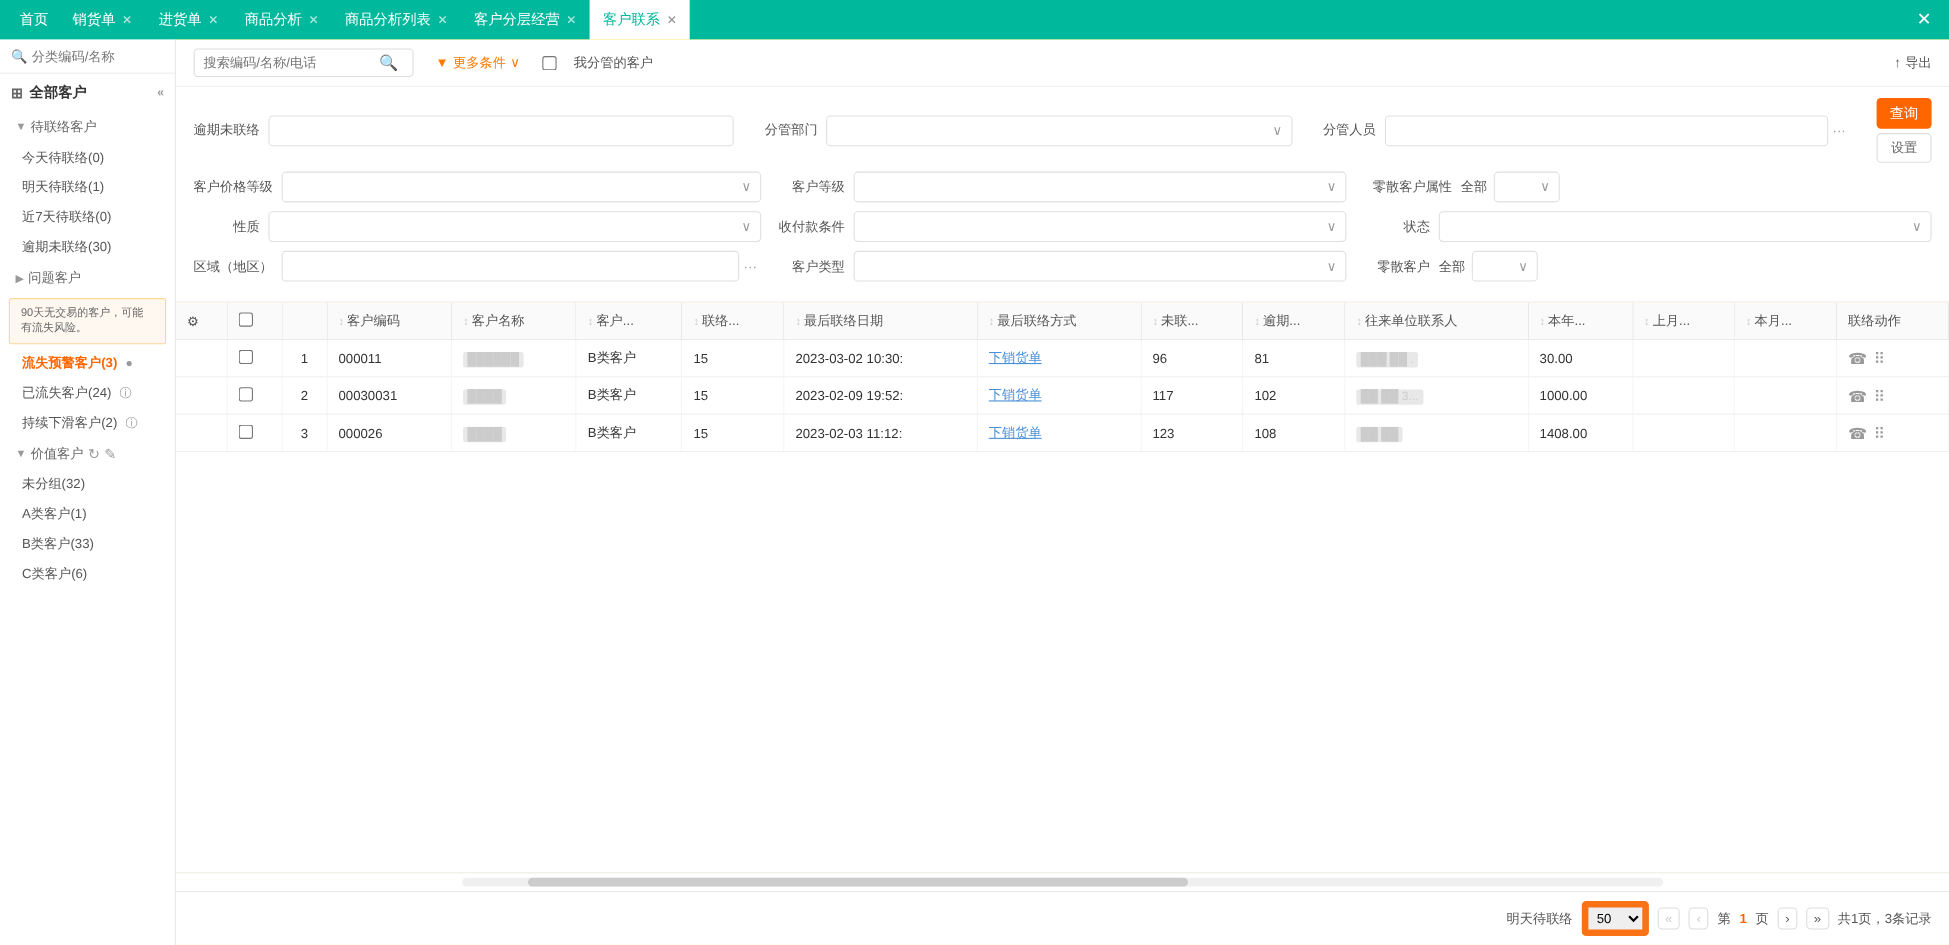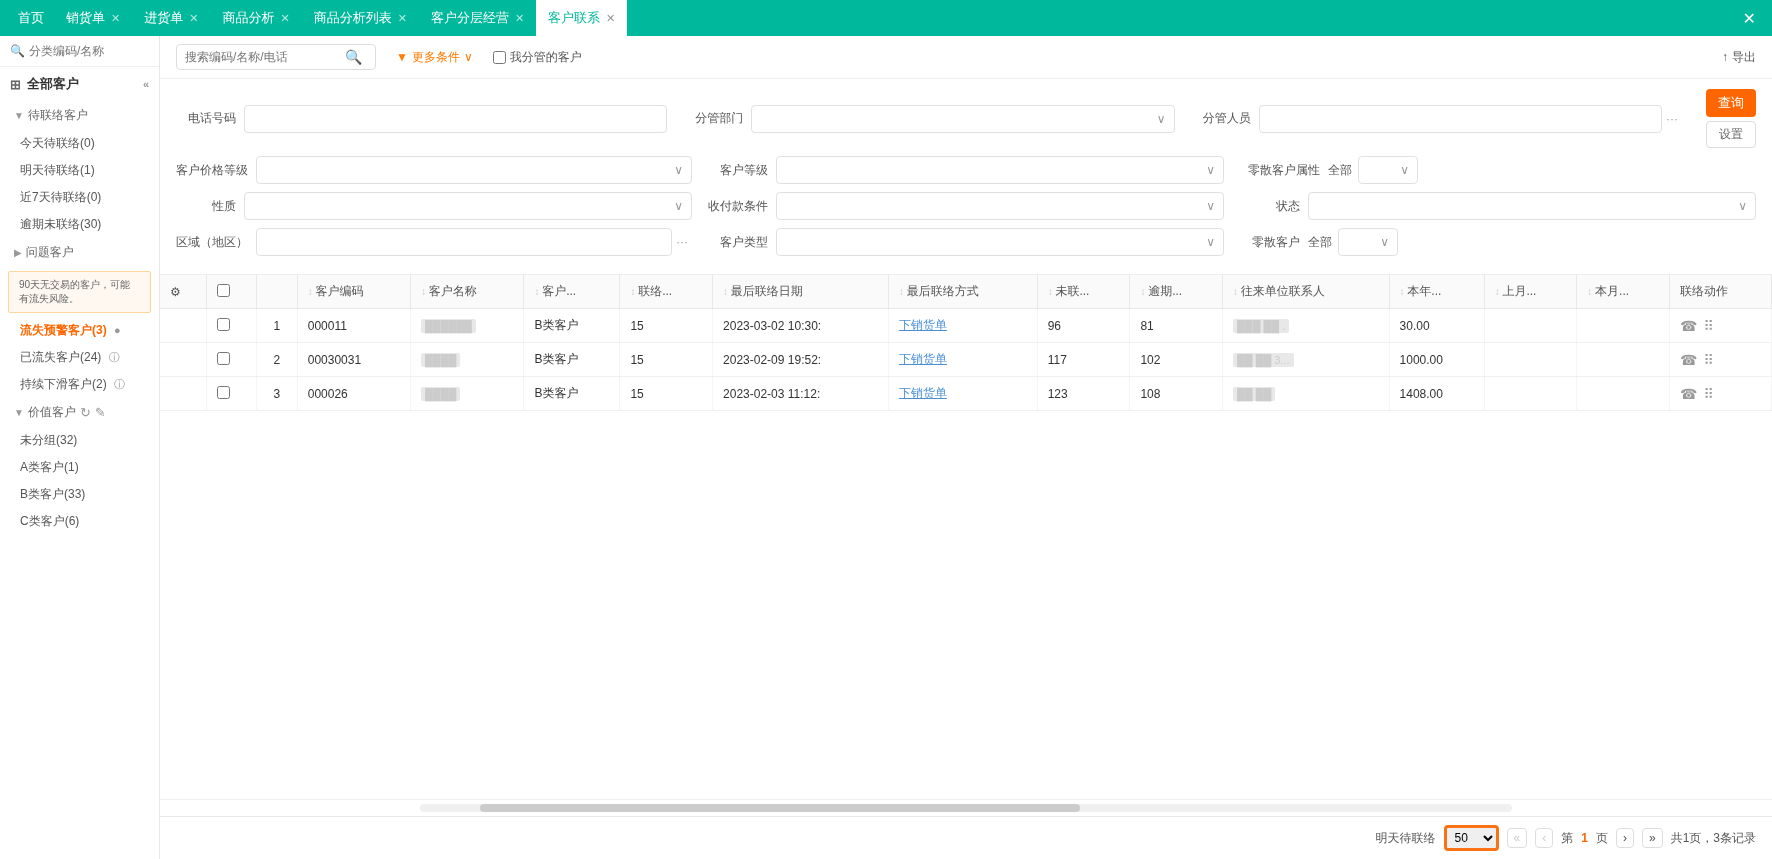--- a/index.html
+++ b/index.html
@@ -180,21 +180,21 @@
       gap: 4px;
       color: #ff7a00;
       cursor: pointer;
       font-size: 12px;
       padding: 4px 8px;
       border-radius: 4px;
     }
     .filter-checkbox-label {
       display: flex;
       align-items: center;
-      gap: 4px;
+      gap: 16px;
       color: #555;
       font-size: 12px;
       cursor: pointer;
     }
     .export-btn {
       margin-left: auto;
       display: flex;
       align-items: center;
       gap: 4px;
       color: #555;
@@ -359,21 +359,21 @@
       border-top: 1px solid #e8e8e8;
       padding: 8px 16px;
       display: flex;
       align-items: center;
       justify-content: flex-end;
       gap: 8px;
       font-size: 12px;
       color: #555;
     }
     .pagination-bar select {
-      border: 3px solid #f97316;
+      border: 6px solid #f97316;
       border-radius: 4px;
       padding: 2px 4px;
       font-size: 12px;
       outline: none;
     }
     .page-btn {
       border: 1px solid #ddd;
       background: white;
       padding: 2px 6px;
       border-radius: 4px;
@@ -545,21 +545,21 @@
       <div class="export-btn">
         <span>↑</span>
         <span>导出</span>
       </div>
     </div>
 
     <div class="filter-panel">
 
       <div class="filter-row">
         <div class="filter-field">
-          <label>电话号码</label>
+          <label>逾期未联络</label>
           <input class="field-input" type="text" value="" style="">
         </div>
         <div class="filter-field">
           <label>分管部门</label>
           <div class="field-select">
             <span></span>
             <span class="chevron">∨</span>
           </div>
         </div>
         <div class="filter-field">

